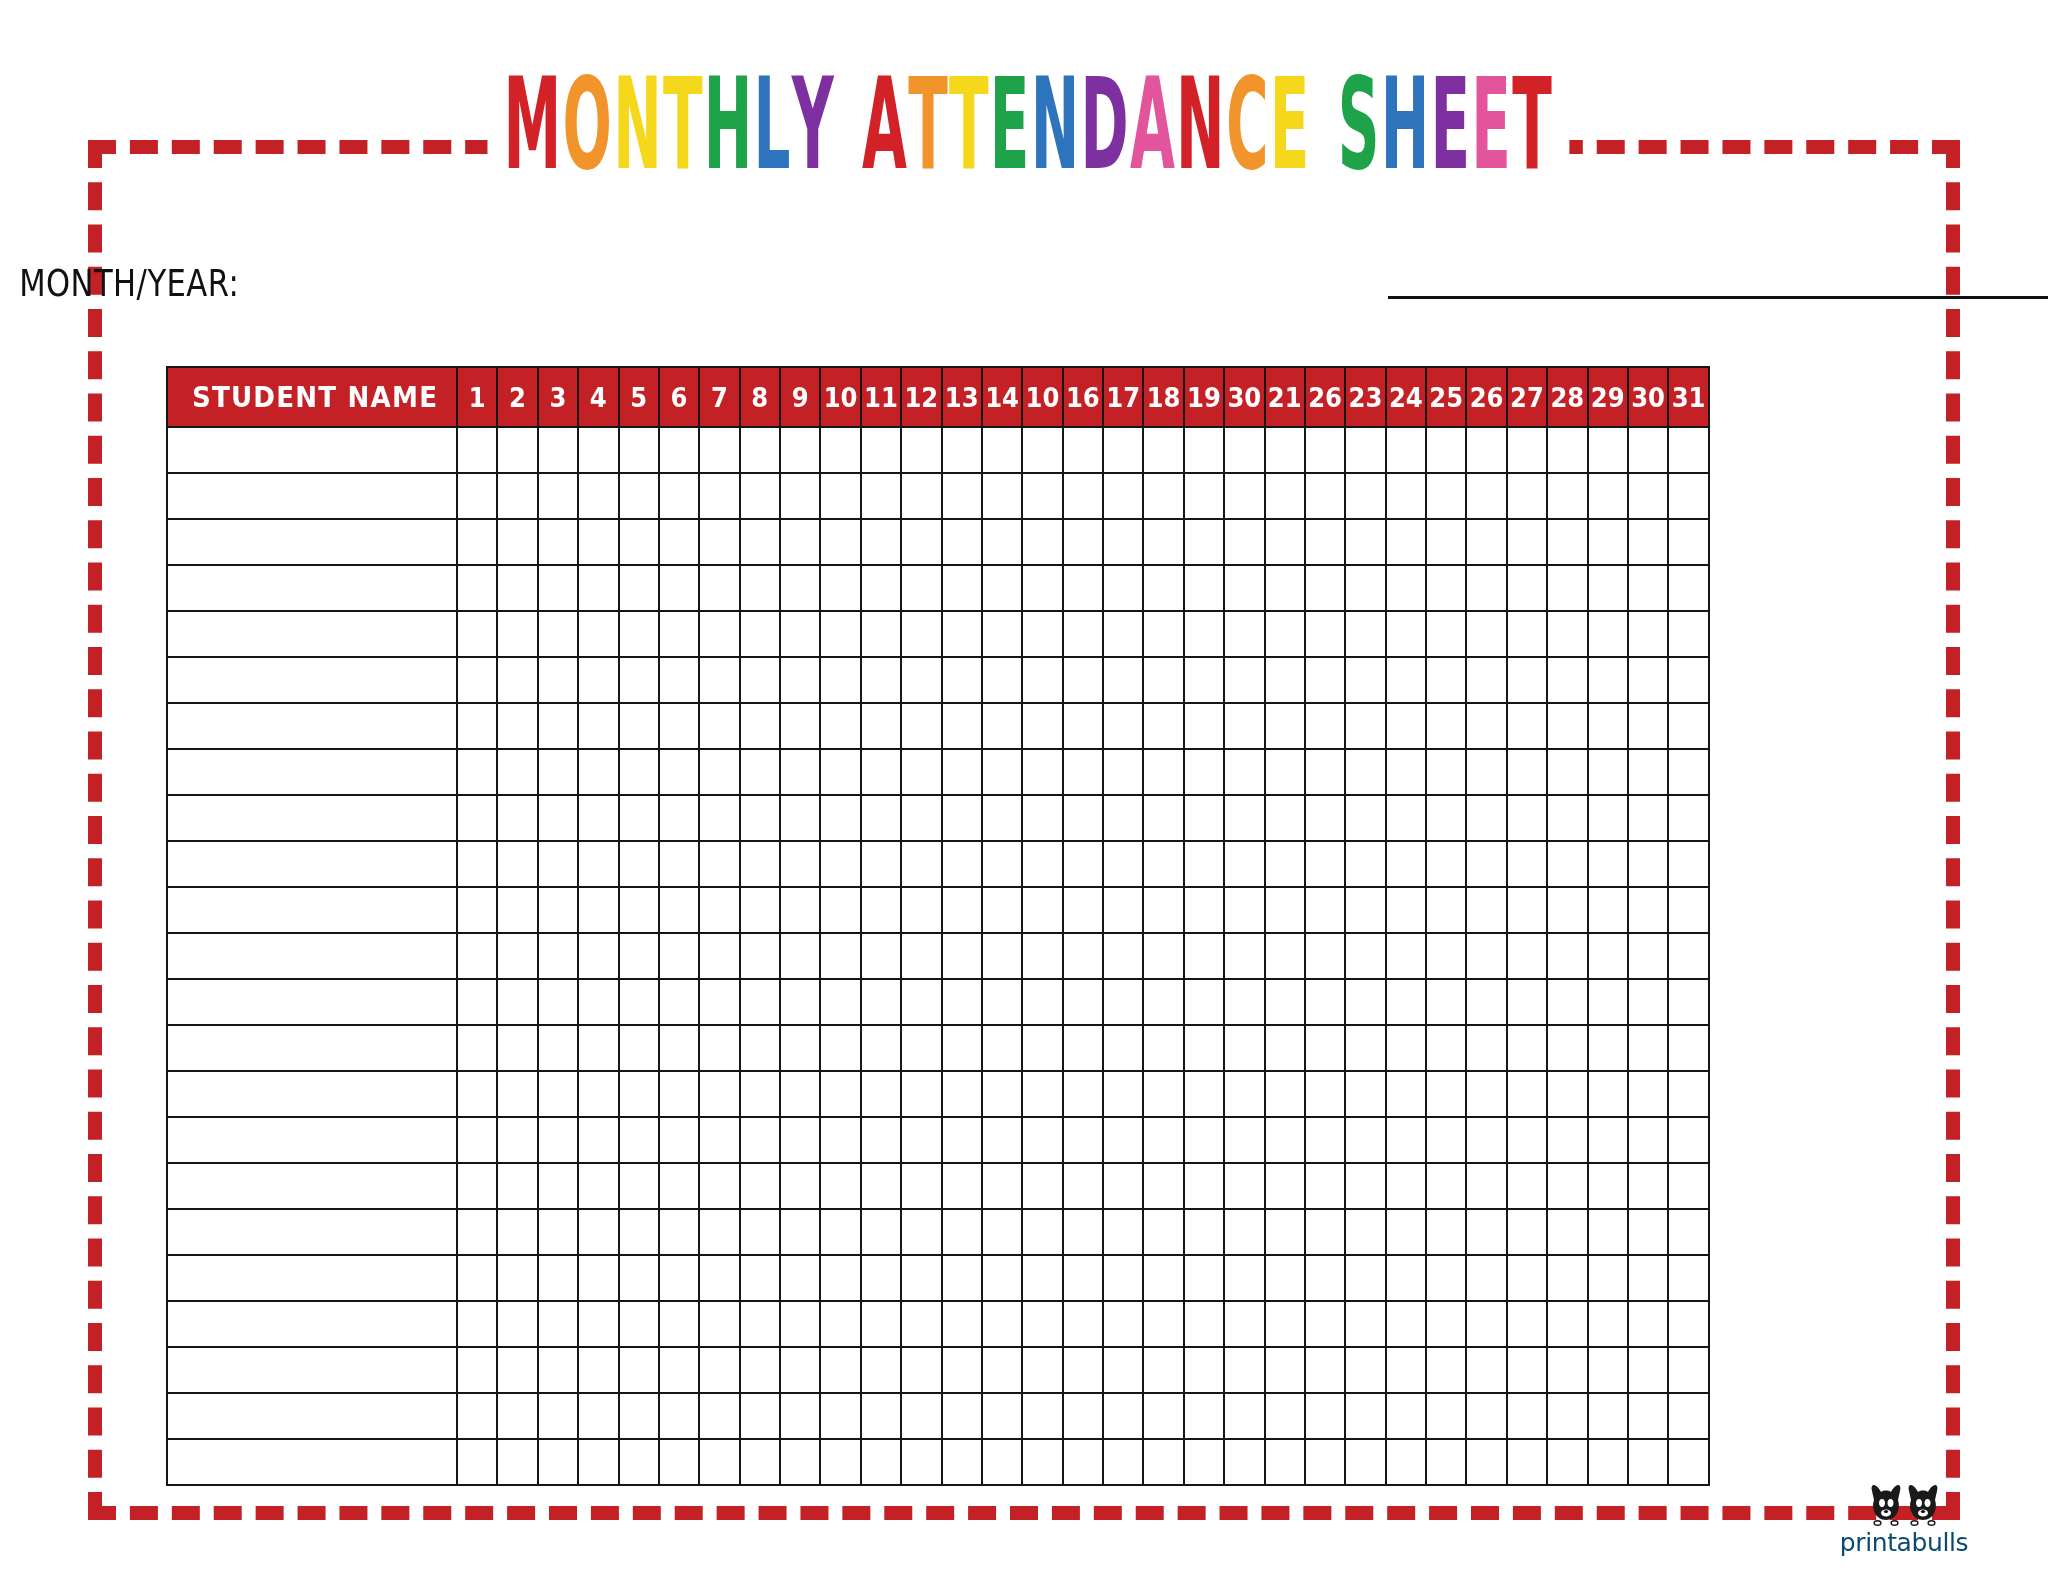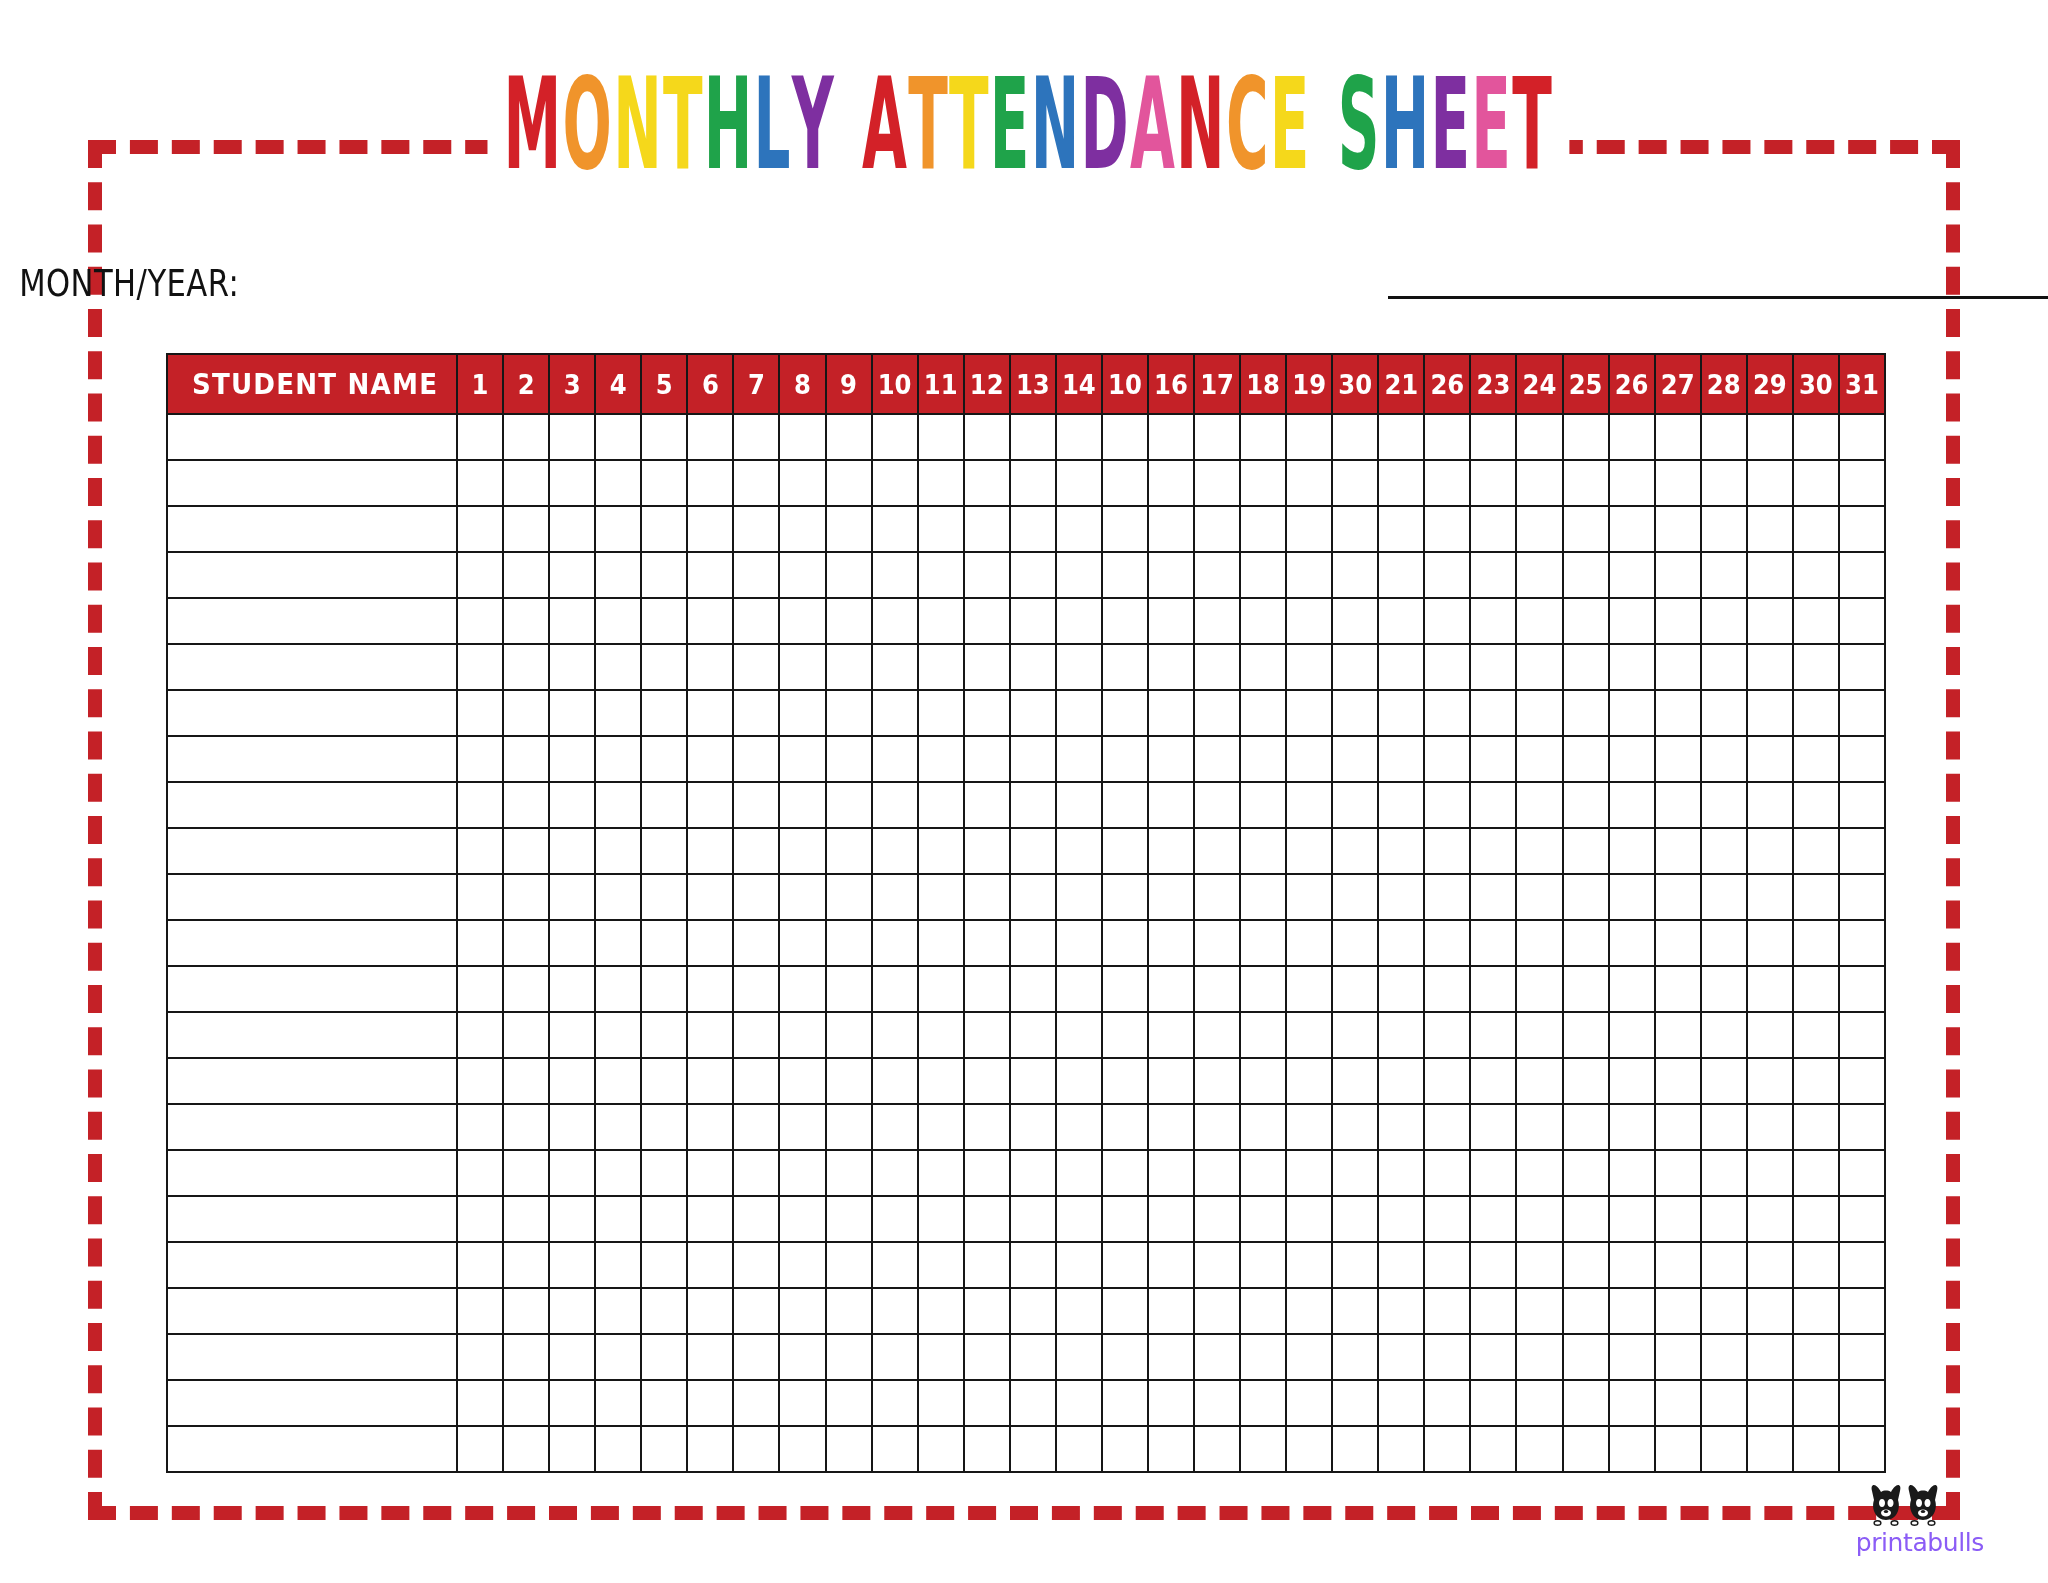--- a/index.html
+++ b/index.html
@@ -77,22 +77,22 @@
     margin-left: 22px;
     margin-bottom: 6px;
     border-bottom: 3px solid #111111;
     height: 1px;
   }
 
   
   .sheet-table {
     position: absolute;
     left: 166px;
-    top: 353px;
-    width: 1720px;
+    top: 366px;
+    width: 1544px;
     border-collapse: collapse;
     table-layout: fixed;
   }
   .sheet-table th,
   .sheet-table td {
     border: 2.5px solid #161616;
     padding: 0;
     margin: 0;
   }
   thead th {
@@ -140,23 +140,22 @@
     gap: 3px;
     height: 46px;
   }
   .logo-word {
     display: block;
     margin-top: 3px;
     font-family: "DejaVu Sans", sans-serif;
     font-size: 25px;
     font-weight: 400;
     letter-spacing: -0.4px;
-    color: #8b5cf6;
+    color: #0c4a6e;
     line-height: 1;
-    text-align: right;
   }
 </style>
 </head>
 <body>
 
 <div class="page-frame"></div>
 
 <div class="title-wrap">
   <div class="title" id="title-el"><span class="ltr" style="color: rgb(211, 33, 40);">M</span><span class="ltr" style="color: rgb(240, 148, 43);">O</span><span class="ltr" style="color: rgb(245, 216, 27);">N</span><span class="ltr" style="color: rgb(245, 216, 27);">T</span><span class="ltr" style="color: rgb(31, 163, 74);">H</span><span class="ltr" style="color: rgb(45, 116, 188);">L</span><span class="ltr" style="color: rgb(126, 47, 160);">Y</span><span class="sp"></span><span class="ltr" style="color: rgb(211, 33, 40);">A</span><span class="ltr" style="color: rgb(240, 148, 43);">T</span><span class="ltr" style="color: rgb(245, 216, 27);">T</span><span class="ltr" style="color: rgb(31, 163, 74);">E</span><span class="ltr" style="color: rgb(45, 116, 188);">N</span><span class="ltr" style="color: rgb(126, 47, 160);">D</span><span class="ltr" style="color: rgb(226, 85, 156);">A</span><span class="ltr" style="color: rgb(211, 33, 40);">N</span><span class="ltr" style="color: rgb(240, 148, 43);">C</span><span class="ltr" style="color: rgb(245, 216, 27);">E</span><span class="sp"></span><span class="ltr" style="color: rgb(31, 163, 74);">S</span><span class="ltr" style="color: rgb(45, 116, 188);">H</span><span class="ltr" style="color: rgb(126, 47, 160);">E</span><span class="ltr" style="color: rgb(226, 85, 156);">E</span><span class="ltr" style="color: rgb(211, 33, 40);">T</span></div>
 </div>

